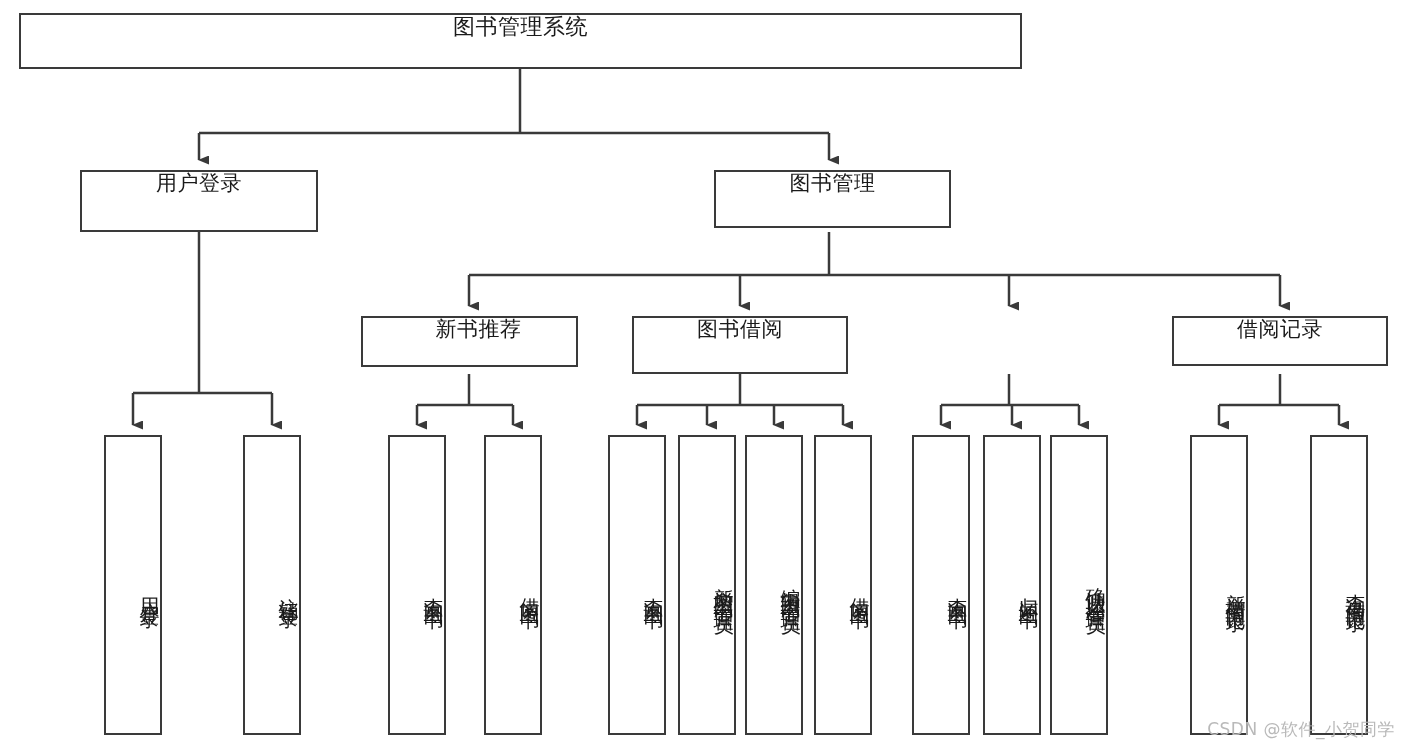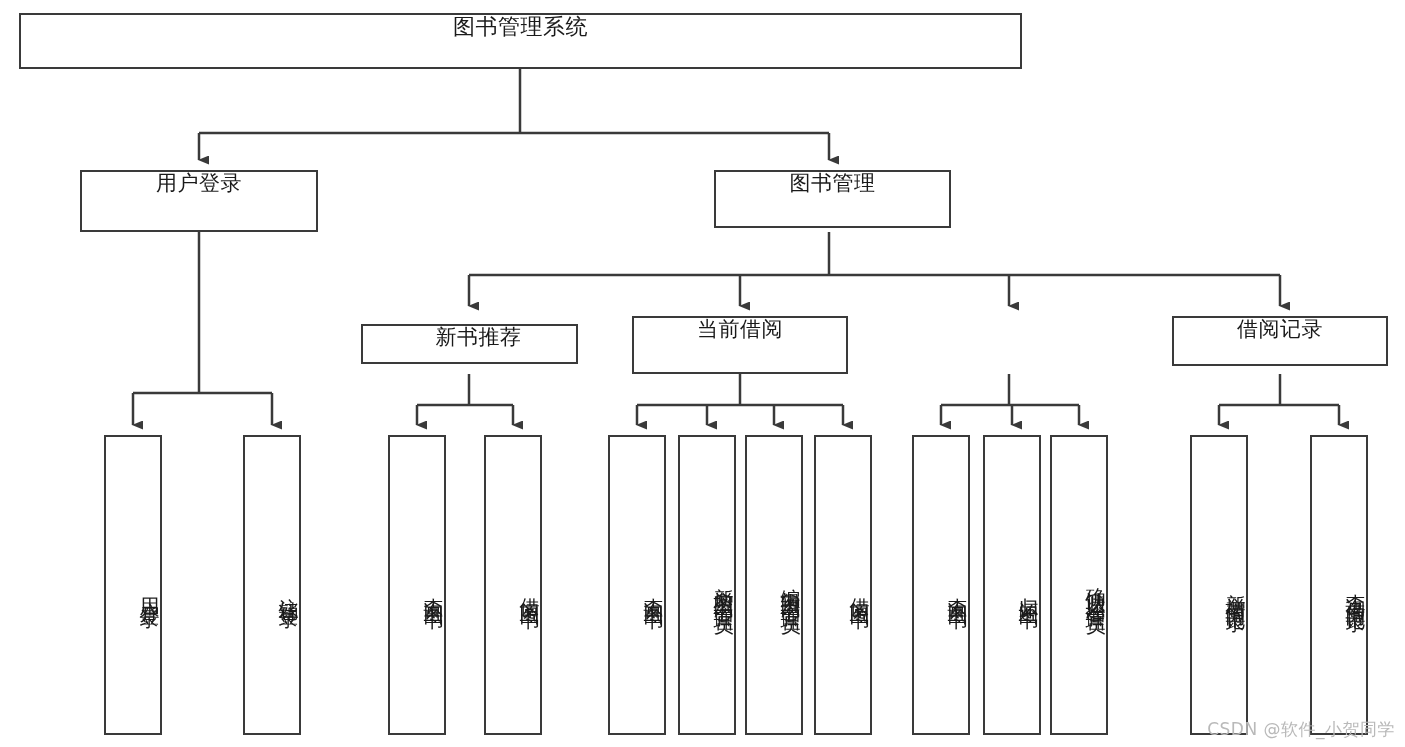--- a/index.html
+++ b/index.html
@@ -146,25 +146,25 @@
     <span>图书管理系统</span>
   </div>
 
   <div class="node node-h" id="node-l2-0" style="left: 80px; top: 170px; width: 238px; height: 62px;">
     <span>用户登录</span>
   </div>
   <div class="node node-h" id="node-l2-1" style="left: 714px; top: 170px; width: 237px; height: 58px;">
     <span>图书管理</span>
   </div>
 
-  <div class="node node-h" id="node-l3-0" style="left: 361px; top: 324px; width: 217px; height: 40px; padding-left: 18px;">
+  <div class="node node-h" id="node-l3-0" style="left: 361px; top: 316px; width: 217px; height: 51px; padding-left: 18px;">
     <span>新书推荐</span>
   </div>
   <div class="node node-h" id="node-l3-1" style="left: 632px; top: 316px; width: 216px; height: 58px;">
-    <span>当前借阅</span>
+    <span>图书借阅</span>
   </div>
   <div class="node node-h" id="node-l3-3" style="left: 1172px; top: 316px; width: 216px; height: 50px;">
     <span>借阅记录</span>
   </div>
 
   <div class="node node-v" id="node-leaf-0" style="left: 104px; top: 435px; width: 58px; height: 300px;">
     <span class="vlabel">用户登录</span>
   </div>
   <div class="node node-v" id="node-leaf-1" style="left: 243px; top: 435px; width: 58px; height: 300px;">
     <span class="vlabel">注销登录</span>

